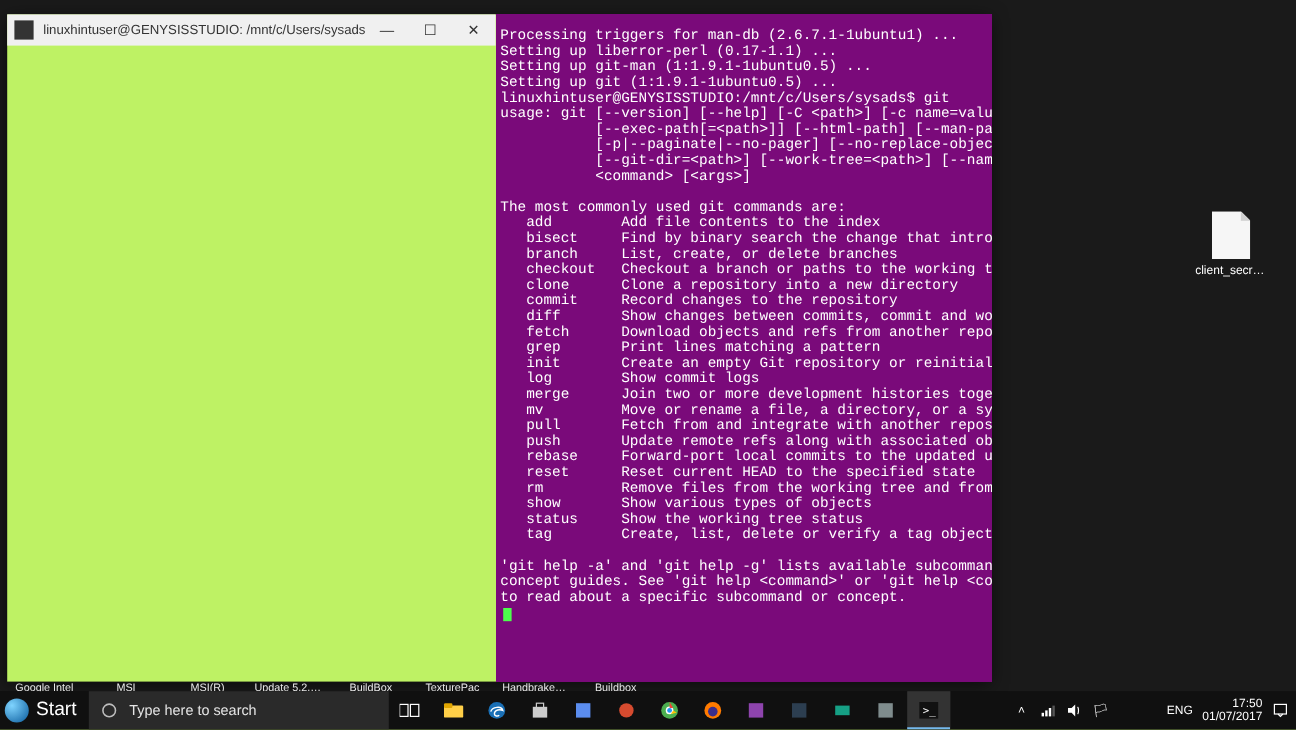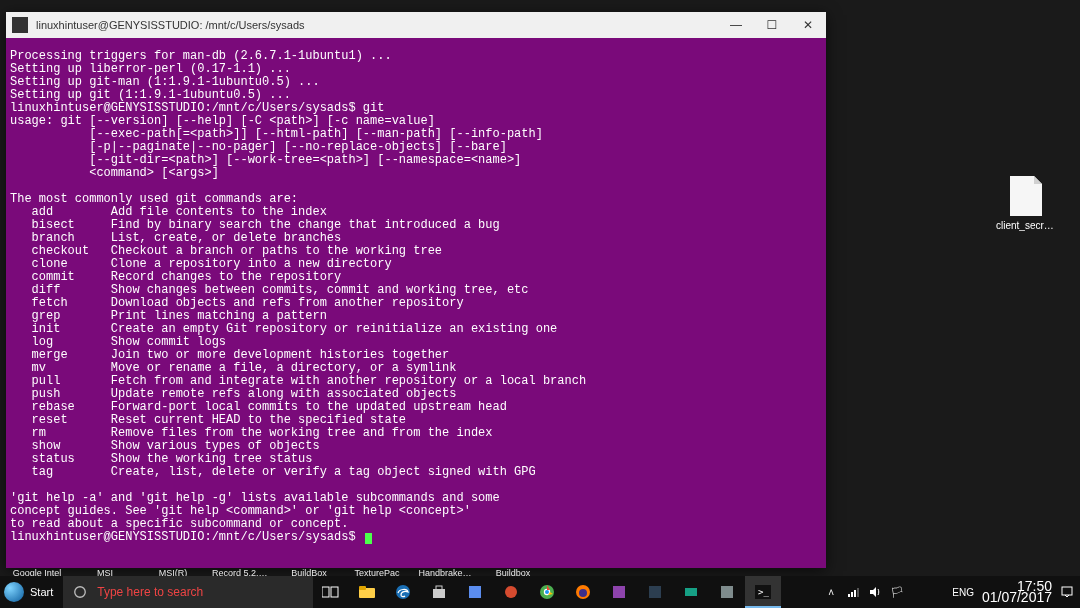--- a/index.html
+++ b/index.html
@@ -10,21 +10,21 @@
     overflow: hidden;
     position: relative;
   }
   
   .window {
     position: absolute;
     left: 6px; top: 12px;
     width: 820px; height: 556px;
     background: #bef264;
     box-shadow: 0 3px 14px rgba(0,0,0,.6);
-    display: flex; flex-direction: column;
+    display: flex; flex-direction: row;
   }
   .titlebar {
     height: 26px;
     background: #f0f0f0;
     display: flex; align-items: center;
     font-size: 11px; color: #333;
     user-select: none;
   }
   .titlebar .icon {
     width: 16px; height: 16px;
@@ -115,33 +115,33 @@
     left: 0; right: 0; bottom: 0;
     height: 32px;
     background: #101010;
     display: flex;
     align-items: center;
   }
   .start-btn {
     height: 32px;
     display: flex; align-items: center;
     padding: 0 10px 0 4px;
-    color: #fff; font-size: 11px;
+    color: #fff; font-size: 16px;
     gap: 6px;
   }
   .start-orb {
     width: 20px; height: 20px; border-radius: 50%;
     background: radial-gradient(circle at 30% 30%, #7fd4ff, #0a5b9c);
   }
   .search-box {
     height: 32px; width: 250px;
     background: #2a2a2a;
     display: flex; align-items: center;
     padding: 0 10px;
-    color: #ef4444;
+    color: #e5e5e5;
     font-size: 12px;
     gap: 10px;
   }
   .search-box .circ {
     width: 14px; height: 14px;
     display: inline-block;
   }
   .search-box .circ svg { width: 14px; height: 14px; }
   .task-icons { display: flex; align-items: center; height: 100%; }
   .task-icon {
@@ -150,21 +150,21 @@
   }
   .task-icon.active { background: #333; box-shadow: inset 0 -2px 0 #76b9ed; }
   .tray {
     margin-left: auto;
     display: flex; align-items: center;
     color: #fff; font-size: 10px;
     padding-right: 6px;
     gap: 8px;
   }
   .tray .lang { font-size: 10px; margin-left: 40px; }
-  .tray .clock { text-align: right; line-height: 11px; font-size: 14px; }
+  .tray .clock { text-align: right; line-height: 11px; font-size: 10px; }
   .tray-icon { width: 14px; height: 14px; display: inline-flex; align-items: center; justify-content: center; }
   .chev { font-size: 10px; }
   svg { display: block; }
 </style>
 </head>
 <body>
 
 <div class="window">
   <div class="titlebar">
     <span class="icon"></span>
@@ -205,21 +205,21 @@
    rebase     Forward-port local commits to the updated upstream head
    reset      Reset current HEAD to the specified state
    rm         Remove files from the working tree and from the index
    show       Show various types of objects
    status     Show the working tree status
    tag        Create, list, delete or verify a tag object signed with GPG
 
 'git help -a' and 'git help -g' lists available subcommands and some
 concept guides. See 'git help &lt;command&gt;' or 'git help &lt;concept&gt;'
 to read about a specific subcommand or concept.
-<span>linuxhintuser@GENYSISSTUDIO:/mnt/c/Users/sysads$ </span><span class="cursor"></span></div>
+<span class="cursor"></span></div>
 </div>
 
 <div class="desktop-file">
   <div class="file-glyph"></div>
   <span class="label">client_secre…</span>
 </div>
 
 <div class="shortcut-row" id="shortcut-row">
     <div class="shortcut">
       <span class="l1">Google Intel</span>
@@ -227,21 +227,21 @@
     </div>
     <div class="shortcut">
       <span class="l1">MSI</span>
       <span class="l2">Comma…</span>
     </div>
     <div class="shortcut">
       <span class="l1">MSI(R)</span>
       <span class="l2">Intel(…</span>
     </div>
     <div class="shortcut">
-      <span class="l1">Record 5.2.0f3</span>
+      <span class="l1">Update 5.2.0f3</span>
       <span class="l2">(64-bit)</span>
     </div>
     <div class="shortcut">
       <span class="l1">BuildBox</span>
       <span class="l2">v1.3.5</span>
     </div>
     <div class="shortcut">
       <span class="l1">TexturePac</span>
       <span class="l2"></span>
     </div>

